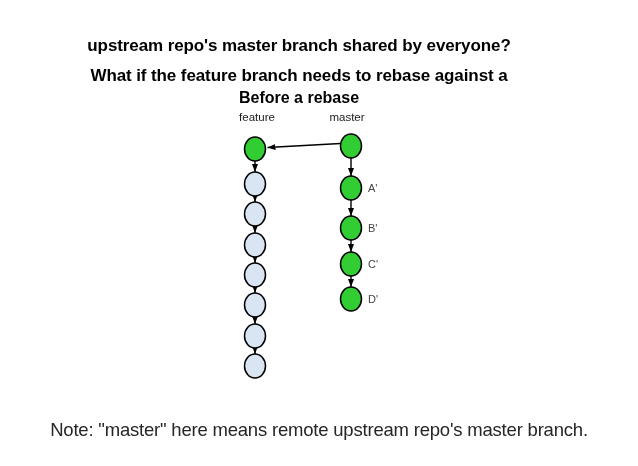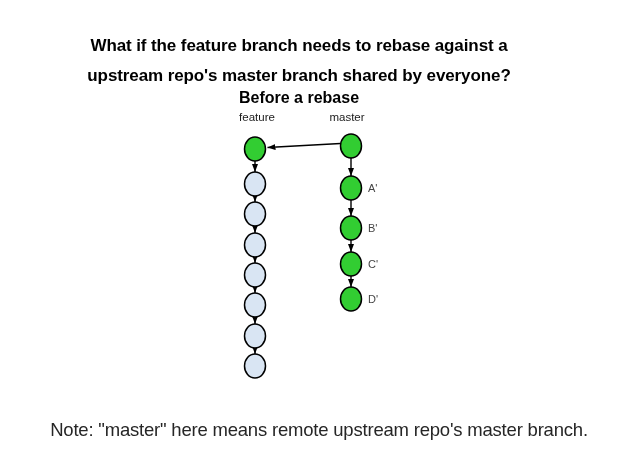--- a/index.html
+++ b/index.html
@@ -43,22 +43,22 @@
     font-family:"Liberation Sans","DejaVu Sans",sans-serif;
     font-size:11px;fill:#444444;
   }
 </style>
 </head>
 <body>
 
 <div class="slide">
 
   <div class="title">
+    <div class="line">upstream repo's master branch shared by everyone?</div>
     <div class="line">What if the feature branch needs to rebase against a</div>
-    <div class="line">upstream repo's master branch shared by everyone?</div>
   </div>
 
   <svg class="diagram" width="638" height="466" viewBox="0 0 638 466">
     <defs>
       <marker id="arrowhead" markerUnits="userSpaceOnUse" markerWidth="8" markerHeight="6" refX="8" refY="3" orient="auto">
         <path d="M0,0 L8,3 L0,6 z" fill="#000000"></path>
       </marker>
     </defs>
     <text class="subtitle" x="299" y="103" text-anchor="middle">Before a rebase</text>
     <g id="graph">

